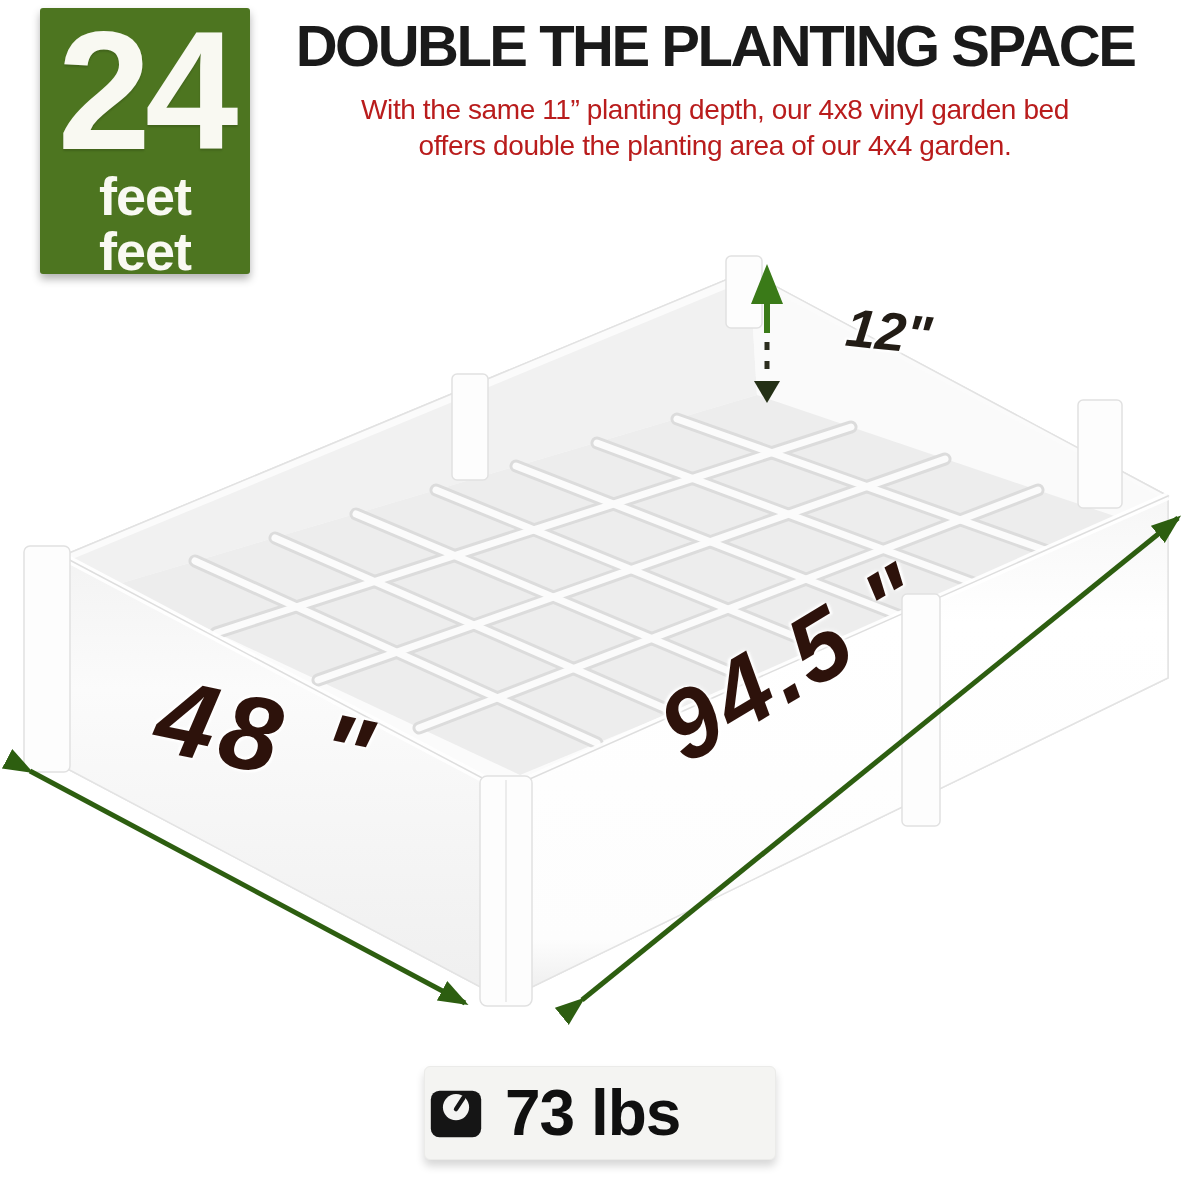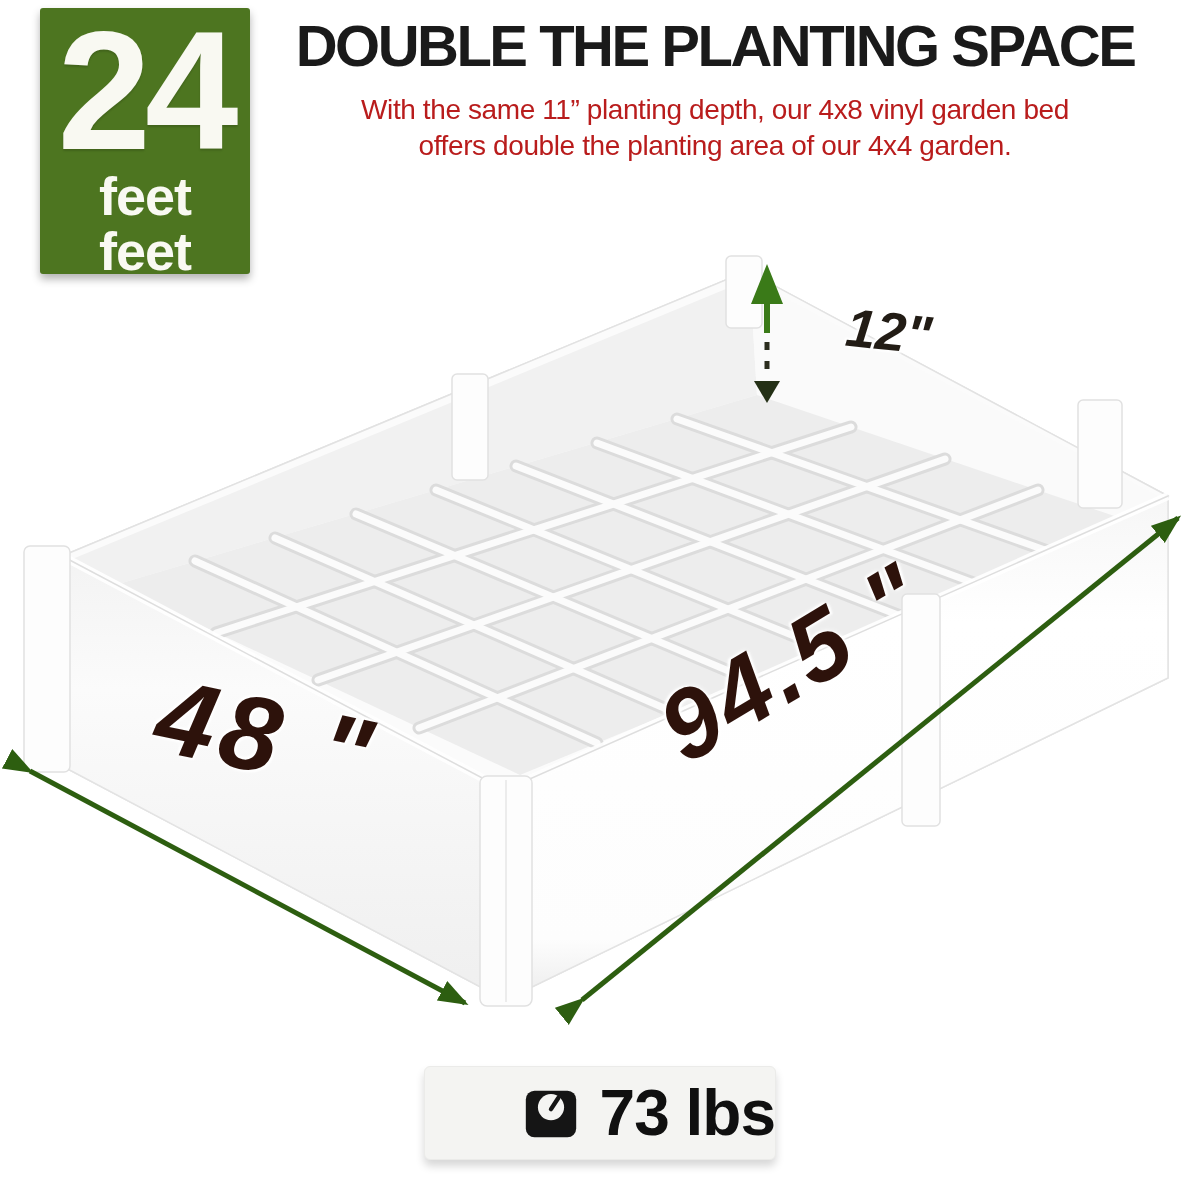--- a/index.html
+++ b/index.html
@@ -44,21 +44,21 @@
   }
   .dim-depth  { left:846px; top:300px; font-size:54px;  color:#221c15; transform:rotate(6deg); }
   .dim-width  { left:156px; top:676px; font-size:106px; letter-spacing:6px; transform:rotate(12deg); }
   .dim-length { left:648px; top:606px; font-size:98px;  letter-spacing:4px; transform:rotate(-31deg); }
 
   
   .weight-badge {
     position:absolute; left:424px; top:1066px; width:352px; height:94px;
     background:#f4f4f2; border:1px solid #ebebe9; border-radius:6px;
     box-shadow:0 6px 9px rgba(0,0,0,0.16);
-    display:flex; align-items:center; justify-content:flex-end; gap:18px;
+    display:flex; align-items:center; justify-content:flex-start; gap:18px;
   }
   .weight-value { font-size:64px; font-weight:bold; color:#101010; letter-spacing:-1px; }
 </style>
 </head>
 <body>
 
 <div class="canvas">
 
   <div class="volume-badge">
     <div class="volume-number">24</div>

